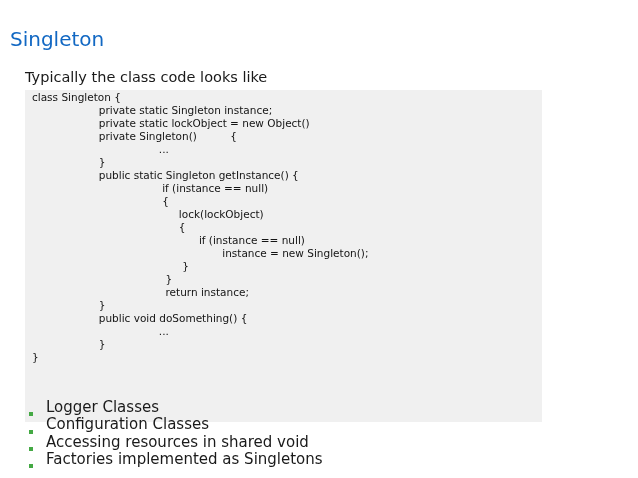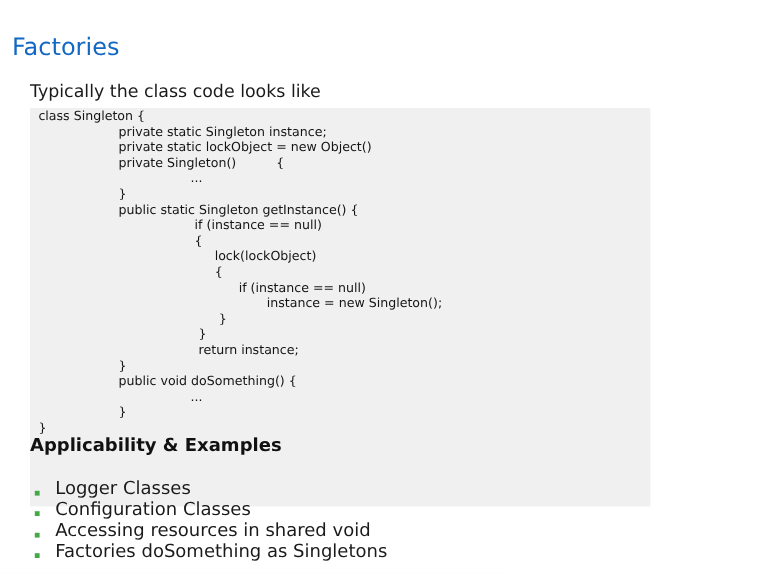--- a/index.html
+++ b/index.html
@@ -60,40 +60,40 @@
     color:#111111;
   }
   .bullet-list{
     position:absolute;
     left:27px;
     top:399px;
     list-style:none;
   }
   .bullet-list li{
     display:flex;
-    align-items:center;
+    align-items:flex-end;
     height:17.3px;
     font-size:15px;
     line-height:17.3px;
     color:var(--text-color);
   }
   .bullet-dot{
     width:4px;
     height:4px;
     background:var(--bullet-color);
     margin:7px 13px 0 2px;
     flex:0 0 auto;
   }
 </style>
 </head>
 <body>
 
 <div class="slide">
 
-  <div class="slide-title">Factories</div>
+  <div class="slide-title">Singleton</div>
 
   <div class="intro-text">Typically the class code looks like</div>
 
   <div class="code-box">
     <pre>class Singleton {
                     private static Singleton instance;
                     private static lockObject = new Object()
                     private Singleton()          {
                                       ...
                     }
@@ -107,34 +107,33 @@
                                              }
                                         }
                                         return instance;
                     }
                     public void doSomething() {
                                       ...
                     }
 }</pre>
   </div>
 
-  <div class="section-heading">Applicability &amp; Examples</div>
 
   <ul class="bullet-list">
       <li>
         <span class="bullet-dot"></span>
         <span>Logger Classes</span>
       </li>
       <li>
         <span class="bullet-dot"></span>
         <span>Configuration Classes</span>
       </li>
       <li>
         <span class="bullet-dot"></span>
         <span>Accessing resources in shared void</span>
       </li>
       <li>
         <span class="bullet-dot"></span>
-        <span>Factories doSomething as Singletons</span>
+        <span>Factories implemented as Singletons</span>
       </li>
     </ul>
 
 </div>
 
 </body></html>

